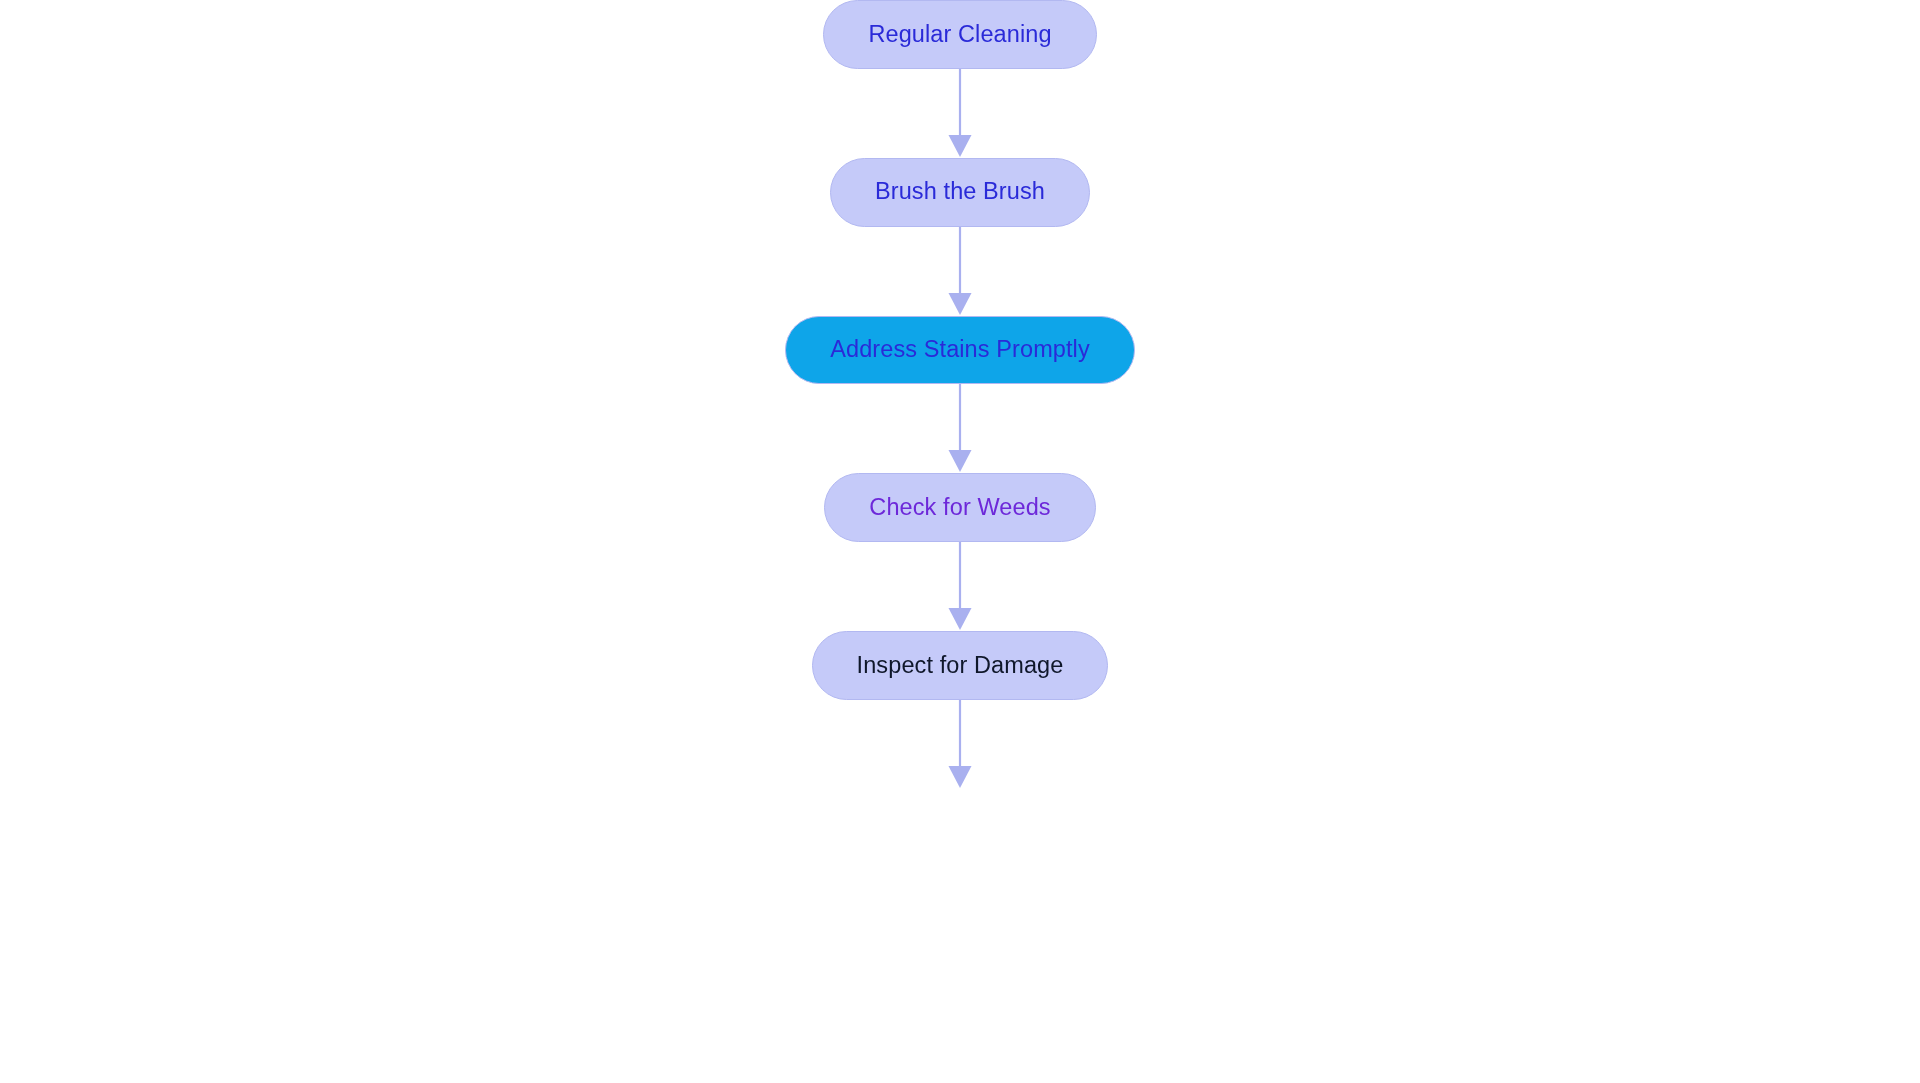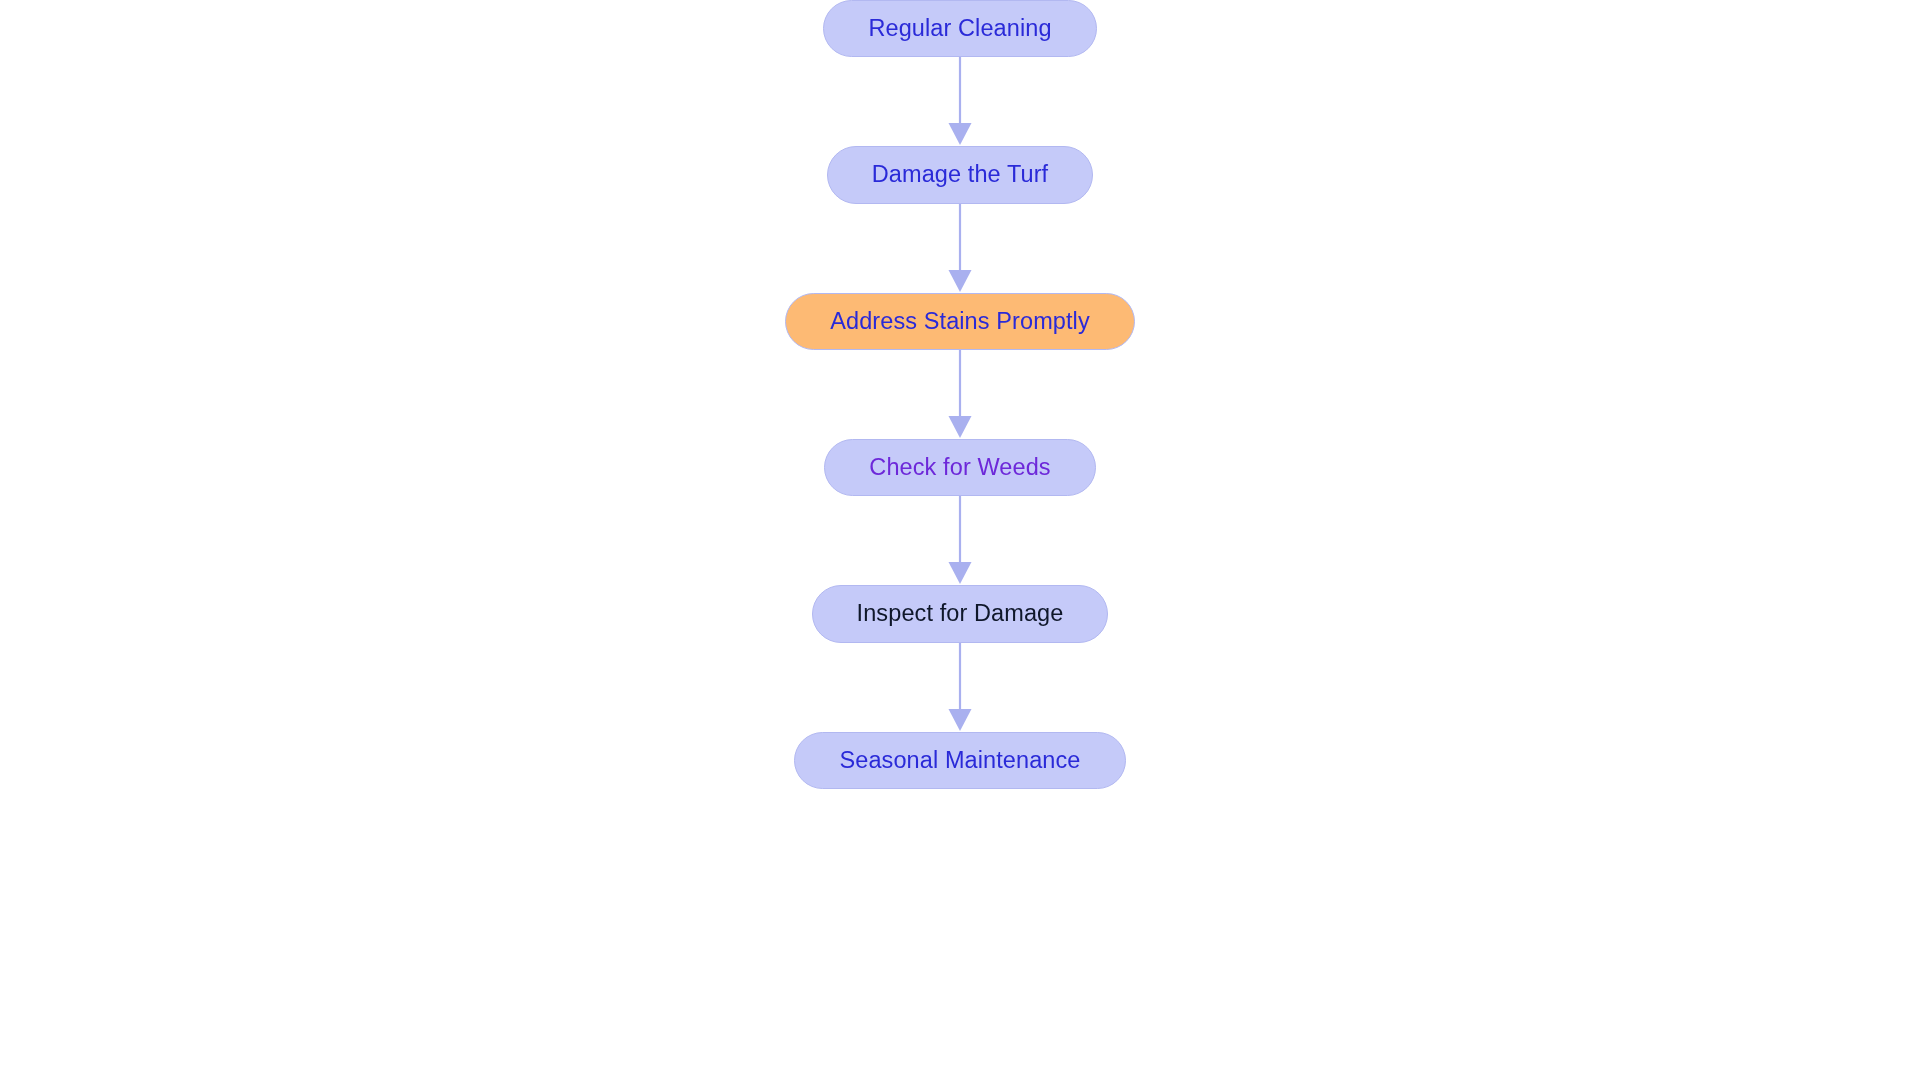--- a/index.html
+++ b/index.html
@@ -78,31 +78,31 @@
     </div>
 
     <span class="connector">
       <svg width="40" height="89" viewBox="0 0 40 89" xmlns="http://www.w3.org/2000/svg">
         <line x1="20" y1="0" x2="20" y2="72" stroke="#a9b0ef" stroke-width="2.2"></line>
         <polygon points="20,88 8.5,66 31.5,66" fill="#a9b0ef"></polygon>
       </svg>
     </span>
 
     <div class="node" style="background: rgb(197, 202, 249); border-color: rgb(178, 184, 241);">
-      <span class="node-label" style="color: rgb(42, 42, 216);">Damage the Turf</span>
+      <span class="node-label" style="color: rgb(42, 42, 216);">Brush the Brush</span>
     </div>
 
     <span class="connector">
       <svg width="40" height="89" viewBox="0 0 40 89" xmlns="http://www.w3.org/2000/svg">
         <line x1="20" y1="0" x2="20" y2="72" stroke="#a9b0ef" stroke-width="2.2"></line>
         <polygon points="20,88 8.5,66 31.5,66" fill="#a9b0ef"></polygon>
       </svg>
     </span>
 
-    <div class="node" style="background: #fdba74; border-color: rgb(178, 184, 241);">
+    <div class="node" style="background: #0ea5e9; border-color: rgb(178, 184, 241);">
       <span class="node-label" style="color: rgb(42, 42, 216);">Address Stains Promptly</span>
     </div>
 
     <span class="connector">
       <svg width="40" height="89" viewBox="0 0 40 89" xmlns="http://www.w3.org/2000/svg">
         <line x1="20" y1="0" x2="20" y2="72" stroke="#a9b0ef" stroke-width="2.2"></line>
         <polygon points="20,88 8.5,66 31.5,66" fill="#a9b0ef"></polygon>
       </svg>
     </span>
 
@@ -121,18 +121,15 @@
       <span class="node-label" style="color: #0f172a;">Inspect for Damage</span>
     </div>
 
     <span class="connector">
       <svg width="40" height="89" viewBox="0 0 40 89" xmlns="http://www.w3.org/2000/svg">
         <line x1="20" y1="0" x2="20" y2="72" stroke="#a9b0ef" stroke-width="2.2"></line>
         <polygon points="20,88 8.5,66 31.5,66" fill="#a9b0ef"></polygon>
       </svg>
     </span>
 
-    <div class="node" style="background: rgb(197, 202, 249); border-color: rgb(178, 184, 241);">
-      <span class="node-label" style="color: rgb(42, 42, 216);">Seasonal Maintenance</span>
-    </div>
 
   </div>
 </div>
 
 </body></html>

